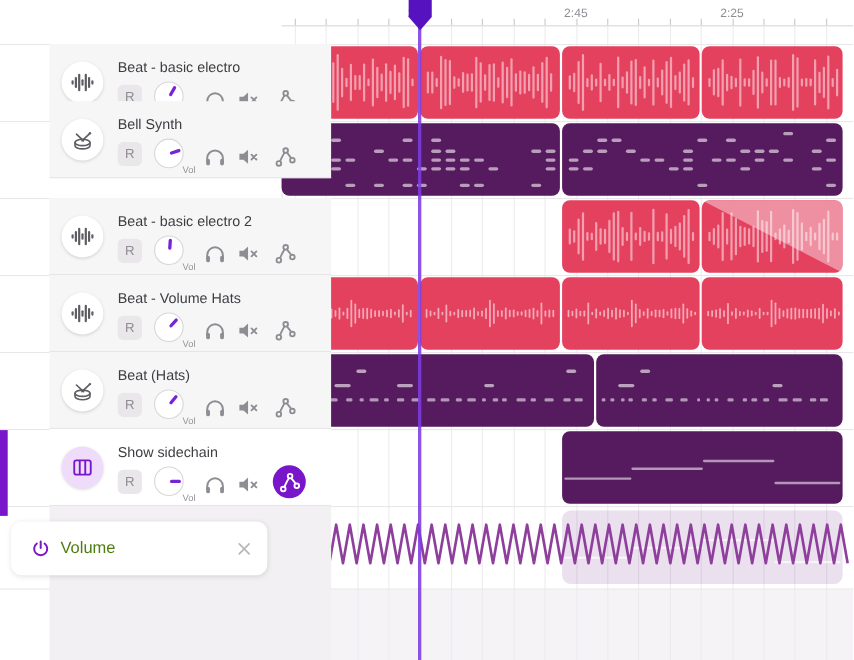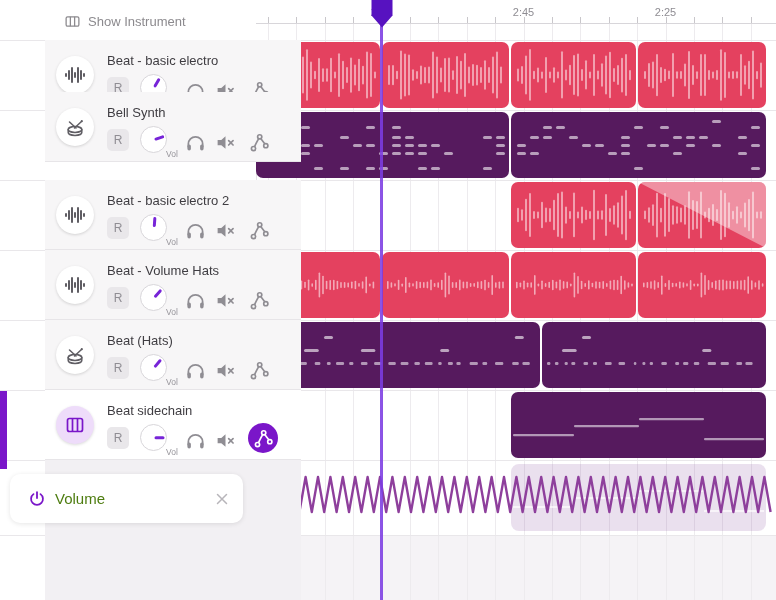--- a/index.html
+++ b/index.html
@@ -85,29 +85,20 @@
       <div class="hline" style="top: 40px;"></div>
       <div class="hline" style="top: 110px;"></div>
       <div class="hline" style="top: 180px;"></div>
       <div class="hline" style="top: 250px;"></div>
       <div class="hline" style="top: 320px;"></div>
       <div class="hline" style="top: 390px;"></div>
       <div class="hline" style="top: 460px;"></div>
       <div class="hline" style="top: 535px;"></div>
     </div>
 
-  <button class="show-instr">
-    <span style="display:flex;">
-      <svg width="17" height="17" viewBox="0 0 20 20" fill="none" stroke="#8c8a8e" stroke-width="1.5">
-        <rect x="2.5" y="4.5" width="15" height="11" rx="1.8"></rect>
-        <path d="M7.5 4.5 V15.5 M12.5 4.5 V15.5"></path>
-      </svg>
-    </span>
-    <span>Show Instrument</span>
-  </button>
 
   <div id="ruler">
       <div class="tick" style="left: 267.9px;"></div>
       <div class="tick" style="left: 296.3px;"></div>
       <div class="tick" style="left: 324.7px;"></div>
       <div class="tick" style="left: 353.1px;"></div>
       <div class="tick" style="left: 381.5px;"></div>
       <div class="tick" style="left: 409.9px;"></div>
       <div class="tick" style="left: 438.3px;"></div>
       <div class="tick" style="left: 466.7px;"></div>
@@ -840,21 +831,21 @@
       </div>
       <div class="trow selected" style="top: 350px;">
         <div class="ticon piano">
           <span style="display: flex;">
             <svg width="22" height="22" viewBox="0 0 22 22" fill="none" stroke="currentColor" stroke-width="1.7">
               <rect x="3.5" y="4.5" width="15" height="13" rx="2"></rect>
               <path d="M8.5 4.5 V17.5 M13.5 4.5 V17.5"></path>
             </svg>
           </span>
         </div>
-        <div class="tname">Beat sidechain</div>
+        <div class="tname">Show sidechain</div>
         <div class="rbtn">R</div>
         <div class="knob">
           <div class="needle" style="transform: translateX(-50%) rotate(90deg);"></div>
         </div>
         <div class="vol-label">Vol</div>
         <span class="cicon" style="left: 139px; top: 39px;">
           <svg width="21" height="21" viewBox="0 0 20 20" fill="none" stroke="currentColor" stroke-width="1.7" stroke-linecap="round">
             <path d="M3.2 14 v-2.6 a6.8 6.8 0 0 1 13.6 0 V14"></path>
             <rect x="2.3" y="11.8" width="3.3" height="5.8" rx="1.65" fill="currentColor" stroke="none"></rect>
             <rect x="14.4" y="11.8" width="3.3" height="5.8" rx="1.65" fill="currentColor" stroke="none"></rect>

